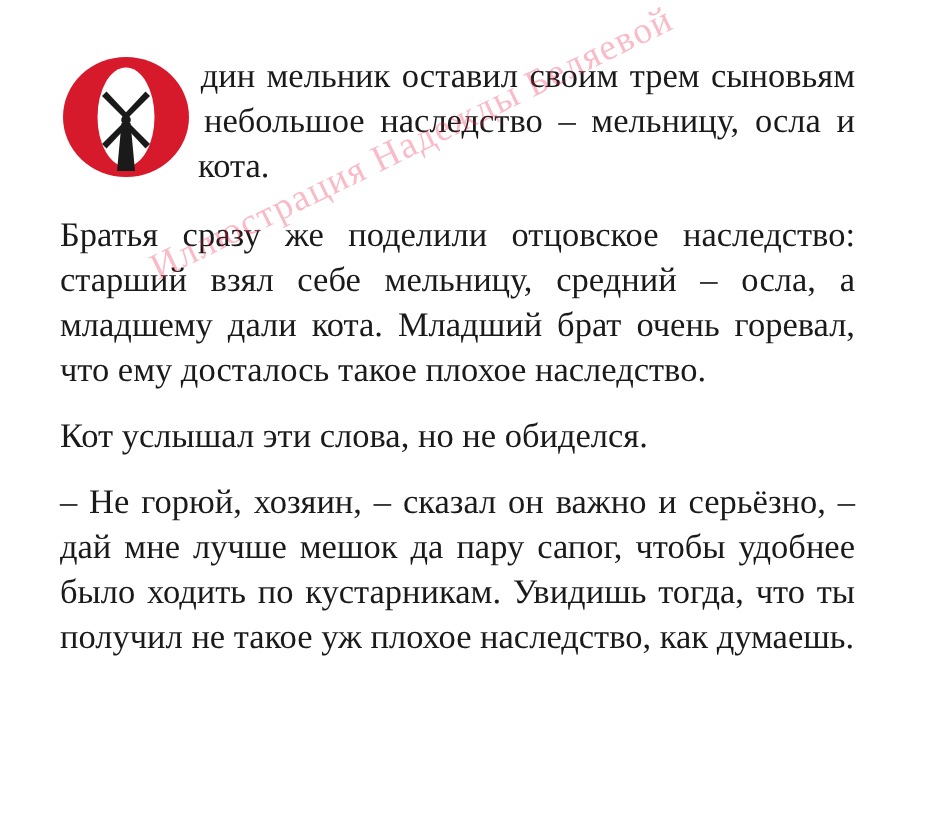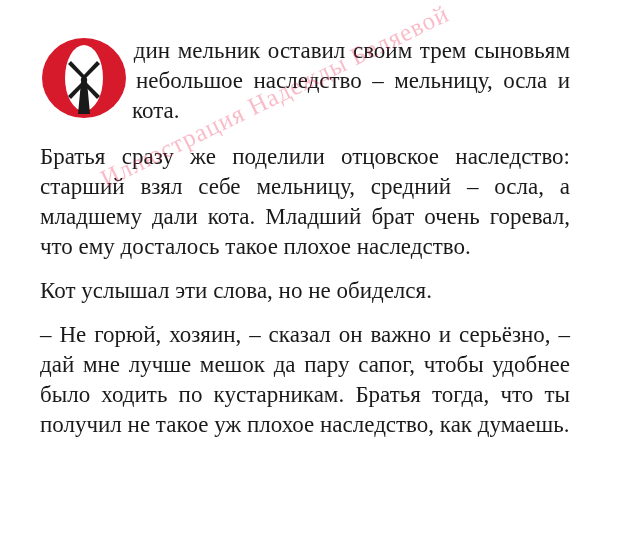--- a/index.html
+++ b/index.html
@@ -115,17 +115,17 @@
     <p class="para">
       <span>Братья сразу же поделили отцовское наследство: старший взял себе мельницу, средний – осла, а младшему дали кота. Младший брат очень горевал, что ему досталось такое плохое наследство.</span>
     </p>
 
 
     <p class="para">
       <span>Кот услышал эти слова, но не обиделся.</span>
     </p>
 
     <p class="para">
-      <span>– Не горюй, хозяин, – сказал он важно и серьёзно, – дай мне лучше мешок да пару сапог, чтобы удобнее было ходить по кустарникам. Братья тогда, что ты получил не такое уж плохое наследство, как думаешь.</span>
+      <span>– Не горюй, хозяин, – сказал он важно и серьёзно, – дай мне лучше мешок да пару сапог, чтобы удобнее было ходить по кустарникам. Увидишь тогда, что ты получил не такое уж плохое наследство, как думаешь.</span>
     </p>
 
   </div>
 </div>
 
 </body></html>

